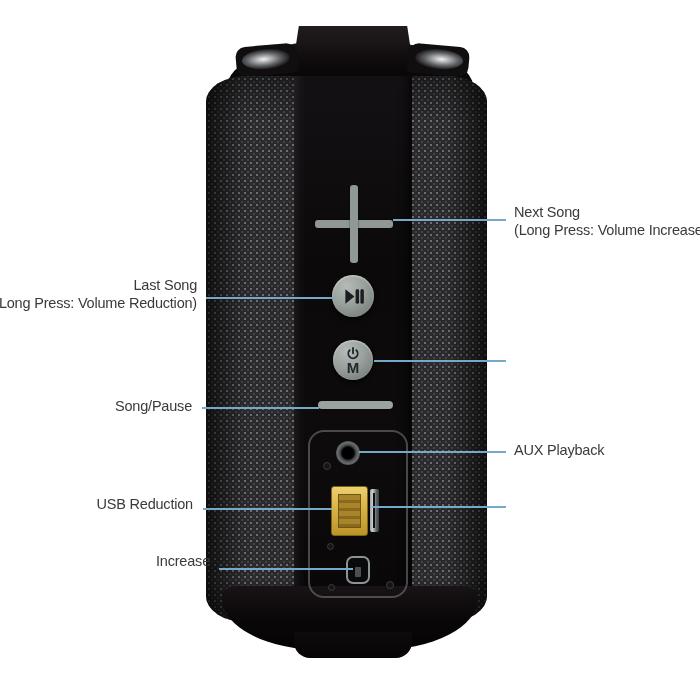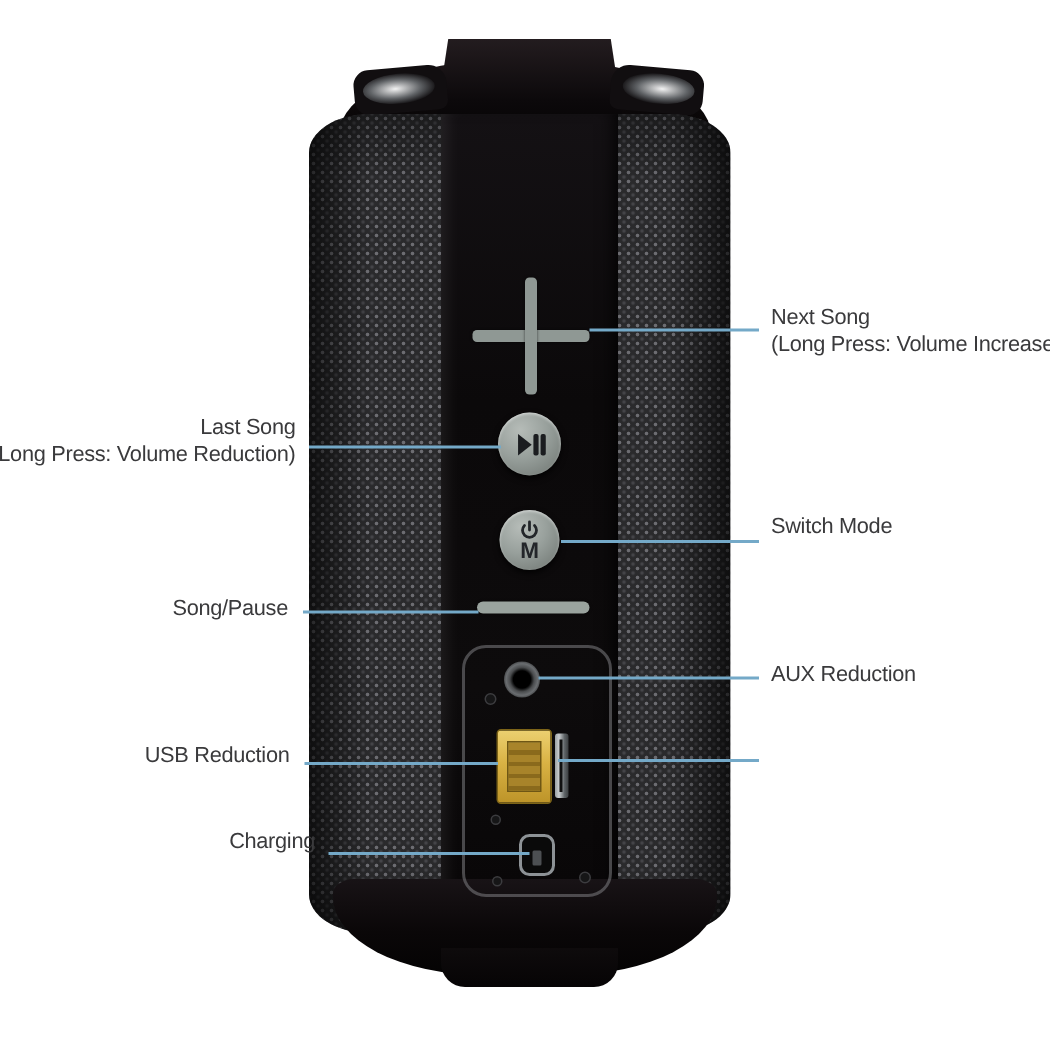--- a/index.html
+++ b/index.html
@@ -214,33 +214,32 @@
     <div>Next Song</div>
     <div>(Long Press: Volume Increase)</div>
   </div>
 
   <div class="callout left-side co-last">
     <div>Last Song</div>
     <div>(Long Press: Volume Reduction)</div>
   </div>
 
   <div class="callout right-side co-switch">
-    <div>Switch Mode</div>
   </div>
 
   <div class="callout left-side co-playpause">
     <div>Song/Pause</div>
   </div>
 
   <div class="callout right-side co-aux">
-    <div>AUX Reduction</div>
+    <div>AUX Playback</div>
   </div>
 
   <div class="callout left-side co-usb">
     <div>USB Reduction</div>
   </div>
 
 
   <div class="callout left-side co-charging">
-    <div>Charging</div>
+    <div>Increase</div>
   </div>
 
 </div>
 
 </body></html>

